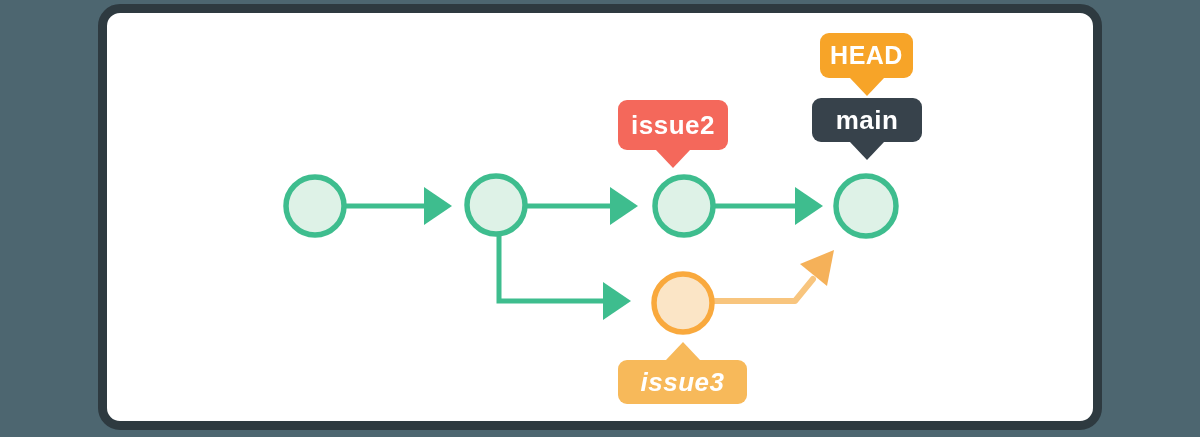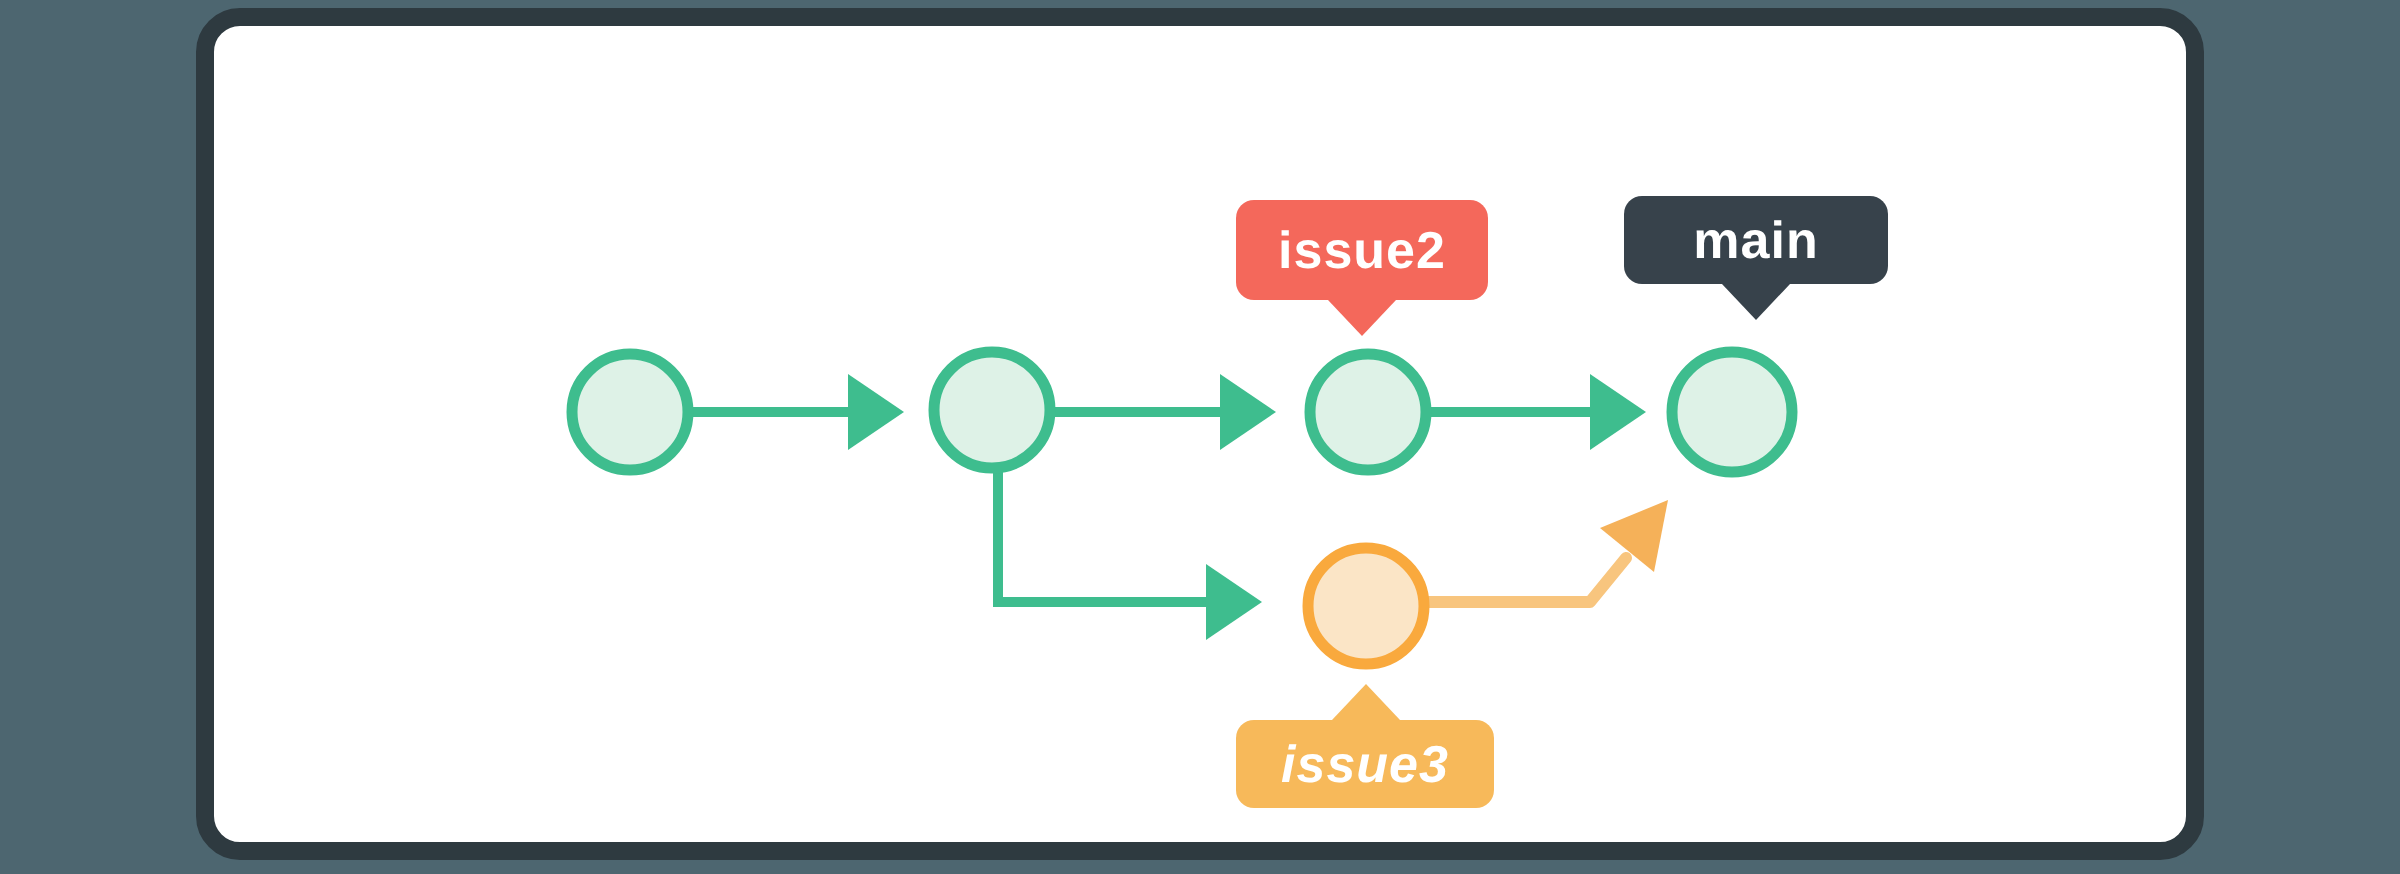--- a/index.html
+++ b/index.html
@@ -48,22 +48,22 @@
   }
   .badge.point-down::after {
     top: 100%;
     border-top: 18px solid var(--bg);
   }
   .badge.point-up::after {
     bottom: 100%;
     border-bottom: 18px solid var(--bg);
   }
   .badge-head   { --bg: var(--head_badge_bg);   background: var(--bg); left: 820px; top: 33px;  width: 93px;  height: 45px; font-size: 25px; }
-  .badge-main   { --bg: var(--main_badge_bg);   background: var(--bg); left: 812px; top: 98px;  width: 132px; height: 44px; font-size: 26px; }
-  .badge-issue2 { --bg: var(--issue2_badge_bg); background: var(--bg); left: 618px; top: 100px; width: 126px; height: 50px; font-size: 26px; }
+  .badge-main   { --bg: var(--main_badge_bg);   background: var(--bg); left: 812px; top: 98px;  width: 110px; height: 44px; font-size: 26px; }
+  .badge-issue2 { --bg: var(--issue2_badge_bg); background: var(--bg); left: 618px; top: 100px; width: 110px; height: 50px; font-size: 26px; }
   .badge-issue3 { --bg: var(--issue3_badge_bg); background: var(--bg); left: 618px; top: 360px; width: 129px; height: 44px; font-size: 26px; font-style: italic; }
 </style>
 </head>
 <body>
 
 <div class="stage">
 
   <div class="frame"></div>
 
   <svg class="graph" viewBox="0 0 1200 437" xmlns="http://www.w3.org/2000/svg">
@@ -83,20 +83,23 @@
     <polyline class="oline" points="714,301 795,301 813,279"></polyline>
     <polygon class="ohead" points="834,250 827,286 800,264"></polygon>
 
     <circle class="commit-green" cx="315" cy="206" r="29"></circle>
     <circle class="commit-green" cx="496" cy="205" r="29"></circle>
     <circle class="commit-green" cx="684" cy="206" r="29"></circle>
     <circle class="commit-green" cx="866" cy="206" r="30"></circle>
     <circle class="commit-orange" cx="683" cy="303" r="29"></circle>
   </svg>
 
+  <div class="badge badge-head point-down">
+    <span>HEAD</span>
+  </div>
   <div class="badge badge-main point-down">
     <span>main</span>
   </div>
   <div class="badge badge-issue2 point-down">
     <span>issue2</span>
   </div>
   <div class="badge badge-issue3 point-up">
     <span>issue3</span>
   </div>
 

